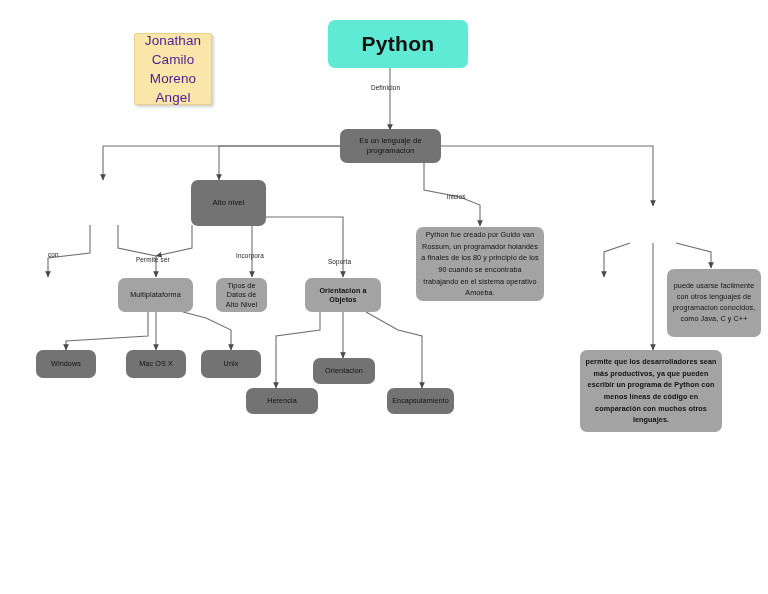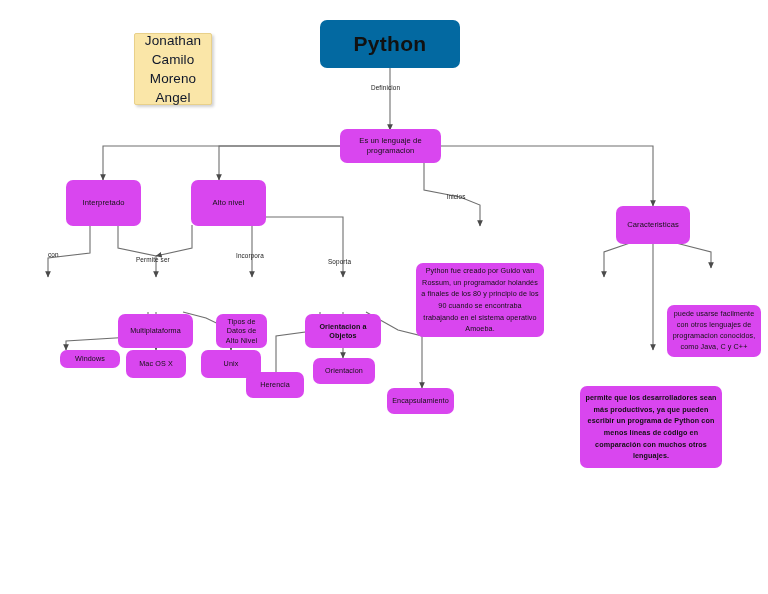--- a/index.html
+++ b/index.html
@@ -34,38 +34,38 @@
     align-items: center;
     justify-content: center;
     text-align: center;
     border-radius: 7px;
     color: #111111;
     line-height: 1.28;
     padding: 3px 5px;
     letter-spacing: 0.1px;
     white-space: pre-line;
   }
-  .node.teal   { background: #d946ef; }
-  .node.pink   { background: #d946ef; margin-top: 36px; }
-  .node.green  { background: #0369a1; }
+  .node.teal   { background: #737373; }
+  .node.pink   { background: #a3a3a3; }
+  .node.green  { background: #5eead4; margin-left: 8px; }
   .node.note   {
     background: #fae6a8;
     border: 1px solid #e8d08a;
     border-radius: 2px;
     box-shadow: 2px 2px 3px rgba(0,0,0,0.18);
   }
   .title-node {
     font-size: 21px;
     font-weight: bold;
     letter-spacing: 0.3px;
   }
   .note-text {
     font-size: 13.5px;
     line-height: 1.42;
-    color: #0f172a;
+    color: #4c1d95;
   }
   .n-sm  { font-size: 7.2px; }
   .n-md  { font-size: 7.6px; }
   .edge-label {
     position: absolute;
     font-size: 6.4px;
     color: #1a1a1a;
     background: transparent;
     white-space: nowrap;
     letter-spacing: 0.1px;
@@ -126,47 +126,45 @@
   <div class="node note note-text" style="left:134px; top:33px; width:78px; height:72px;">Jonathan
 Camilo
 Moreno
 Angel</div>
 
   <div class="node green title-node" style="left:320px; top:20px; width:140px; height:48px;">Python</div>
 
   <div class="node teal n-md" style="left:340px; top:129px; width:101px; height:34px;">Es un lenguaje de
 programacion</div>
 
-  <div class="node teal n-md" style="left:66px; top:180px; width:75px; height:46px;">Interpretado</div>
 
   <div class="node teal n-md" style="left:191px; top:180px; width:75px; height:46px;">Alto nivel</div>
 
-  <div class="node teal n-md" style="left:616px; top:206px; width:74px; height:38px;">Caracteristicas</div>
 
   <div class="node pink n-sm" style="left:416px; top:227px; width:128px; height:74px; line-height:1.62;">Python fue creado por Guido van Rossum, un programador holandés a finales de los 80 y principio de los 90 cuando se encontraba trabajando en el sistema operativo Amoeba.</div>
 
 
   <div class="node pink n-sm" style="left:118px; top:278px; width:75px; height:34px;">Multiplataforma</div>
 
   <div class="node pink n-sm" style="left:216px; top:278px; width:51px; height:34px;">Tipos de Datos de
 Alto Nivel</div>
 
   <div class="node pink n-sm" style="left:305px; top:278px; width:76px; height:34px;font-weight:bold;">Orientacion a
 Objetos</div>
 
 
-  <div class="node pink n-sm" style="left:667px; top:269px; width:94px; height:52px; line-height:1.5;">puede usarse facilmente con otros lenguajes de programacion conocidos, como Java, C y C++</div>
+  <div class="node pink n-sm" style="left:667px; top:269px; width:94px; height:68px; line-height:1.5;">puede usarse facilmente con otros lenguajes de programacion conocidos, como Java, C y C++</div>
 
-  <div class="node teal n-sm" style="left:36px; top:350px; width:60px; height:18px;margin-left:24px;">Windows</div>
+  <div class="node teal n-sm" style="left:36px; top:350px; width:60px; height:28px;">Windows</div>
 
   <div class="node teal n-sm" style="left:126px; top:350px; width:60px; height:28px;">Mac OS X</div>
 
   <div class="node teal n-sm" style="left:201px; top:350px; width:60px; height:28px;">Unix</div>
 
-  <div class="node teal n-sm" style="left:246px; top:372px; width:58px; height:26px;">Herencia</div>
+  <div class="node teal n-sm" style="left:246px; top:388px; width:72px; height:26px;">Herencia</div>
 
   <div class="node teal n-sm" style="left:313px; top:358px; width:62px; height:26px;">Orientacion</div>
 
   <div class="node teal n-sm" style="left:387px; top:388px; width:67px; height:26px;">Encapsulamiento</div>
 
   <div class="node pink n-sm" style="left:580px; top:350px; width:142px; height:82px; line-height:1.6;font-weight:bold;">permite que los desarrolladores sean más productivos, ya que pueden escribir un programa de Python con menos líneas de código en comparación con muchos otros lenguajes.</div>
 
   <div class="edge-label" style="left:371px; top:84px;">Definicion</div>
 
   <div class="edge-label" style="left:447px; top:193px;">inicios</div>

